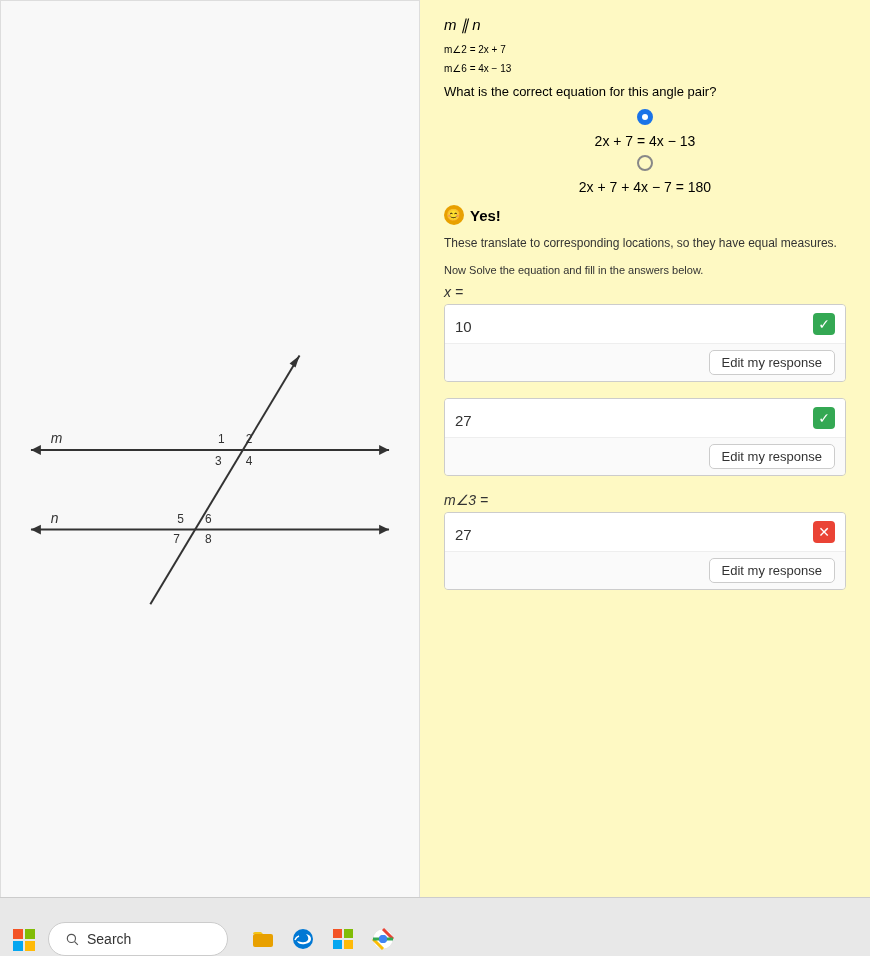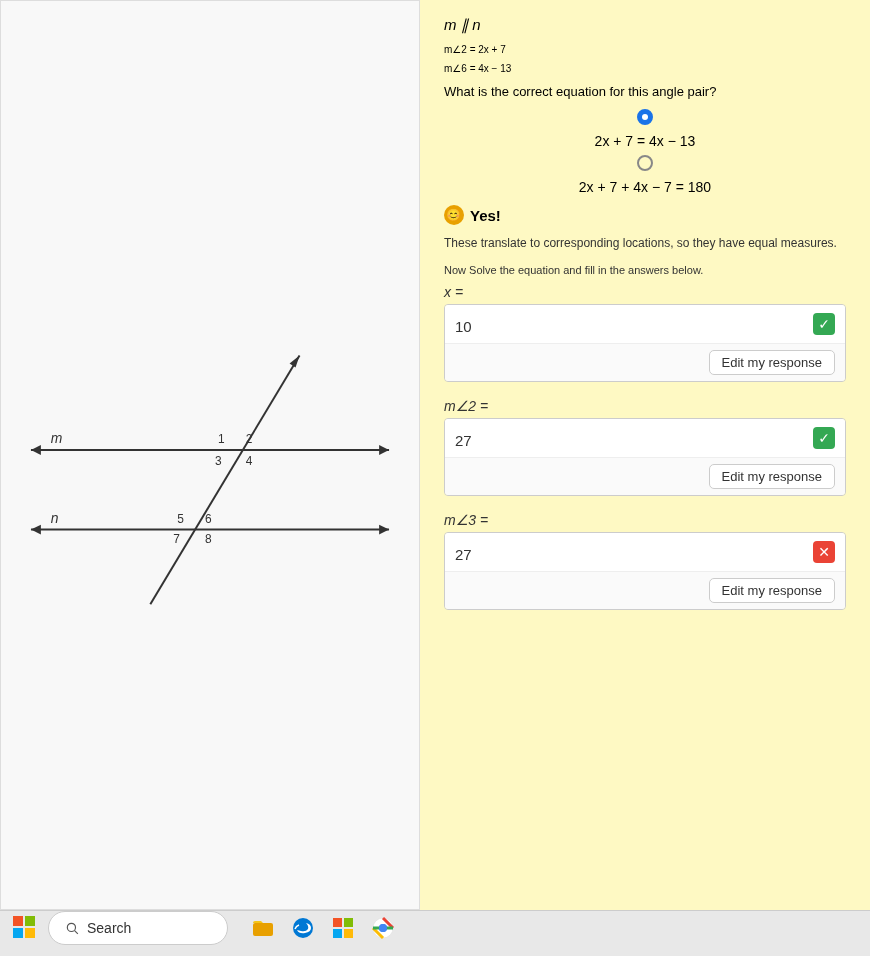--- a/index.html
+++ b/index.html
@@ -195,24 +195,24 @@
       cursor: pointer;
       color: #333;
     }
 
     
     .taskbar {
       position: absolute;
       bottom: 0;
       left: 0;
       width: 870px;
-      height: 46px;
+      height: 59px;
       background: #e8e8e8;
       display: flex;
-      align-items: flex-start;
+      align-items: flex-end;
       padding: 0 8px;
       gap: 8px;
       border-top: 1px solid #ccc;
     }
 
     .windows-logo {
       width: 32px;
       height: 32px;
       display: flex;
       align-items: center;
@@ -340,21 +340,20 @@
     <div class="answer-box-container">
       <div class="answer-input-row">
         <span class="answer-value">10</span>
         <div class="check-icon-green">✓</div>
       </div>
       <div class="edit-row">
         <button class="edit-button">Edit my response</button>
       </div>
     </div>
 
-    <div class="variable-label">m∠2 =</div>
     <div class="answer-box-container">
       <div class="answer-input-row">
         <span class="answer-value">27</span>
         <div class="check-icon-green">✓</div>
       </div>
       <div class="edit-row">
         <button class="edit-button">Edit my response</button>
       </div>
     </div>
 

